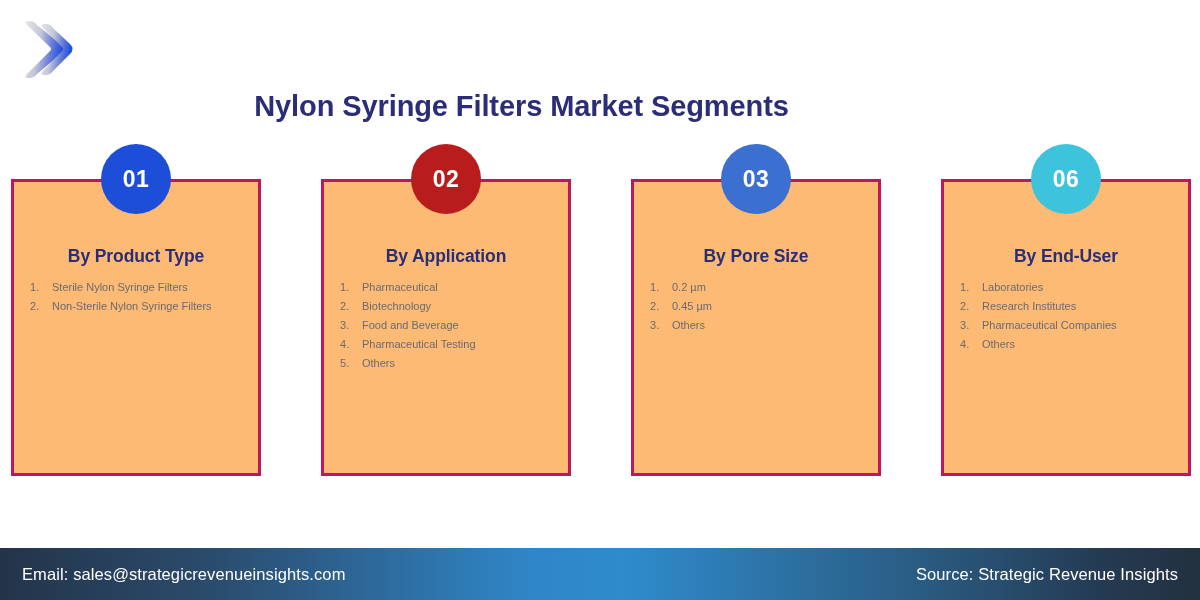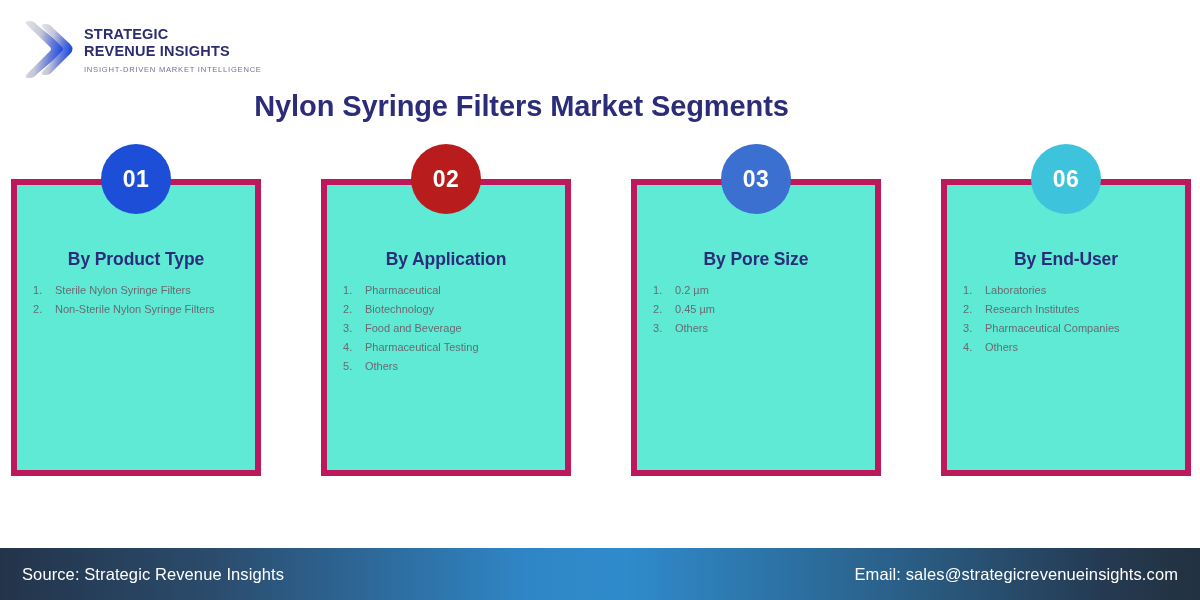--- a/index.html
+++ b/index.html
@@ -92,22 +92,22 @@
     justify-content: center;
     z-index: 2;
     letter-spacing: 0.5px;
   }
   .card {
     position: absolute;
     left: 0;
     top: 35px;
     width: 250px;
     height: 297px;
-    border: 6px solid #be185d;
-    background: #5eead4;
+    border: 3px solid #be185d;
+    background: #fdba74;
     padding: 12px 14px 14px 14px;
     z-index: 1;
   }
   .card-title {
     margin-top: 52px;
     text-align: center;
     font-size: 17.5px;
     font-weight: bold;
     color: #2b2d79;
     letter-spacing: -0.1px;
@@ -171,25 +171,20 @@
         <linearGradient id="chevGrad" x1="0" y1="0" x2="1" y2="0.25">
           <stop offset="0%" stop-color="#e4e5ea"></stop>
           <stop offset="42%" stop-color="#c3c6d6"></stop>
           <stop offset="72%" stop-color="#6b7fd8"></stop>
           <stop offset="100%" stop-color="#1f4fe0"></stop>
         </linearGradient>
       </defs>
       <path d="M6 3 L8 3 Q12 3 15 7 L40 27 Q45 31 40 35 L15 56 Q12 60 8 60 L6 60 Q2 60 5 56 L28 33 Q30 31 28 29 L5 7 Q2 3 6 3 Z" fill="url(#chevGrad)"></path>
       <path d="M22 6 L24 6 Q28 6 31 10 L48 26 Q53 31 48 36 L31 53 Q28 57 24 57 L22 57 Q18 57 21 53 L40 33 Q42 31 40 29 L21 10 Q18 6 22 6 Z" fill="url(#chevGrad)"></path>
     </svg>
-    <div class="logo-text">
-      <div class="logo-line1">STRATEGIC</div>
-      <div class="logo-line2">REVENUE INSIGHTS</div>
-      <div class="logo-tagline">INSIGHT-DRIVEN MARKET INTELLIGENCE</div>
-    </div>
   </div>
 
   <div class="page-title">Nylon Syringe Filters Market Segments</div>
 
   <div class="cards">
 
     <div class="card-wrap">
       <div class="badge" style="background: #1d4ed8;">01</div>
       <div class="card">
         <div class="card-title">By Product Type</div>
@@ -235,17 +230,17 @@
           <li>Research Institutes</li>
           <li>Pharmaceutical Companies</li>
           <li>Others</li>
         </ul>
       </div>
     </div>
 
   </div>
 
   <div class="footer">
+    <div class="footer-text">Email: sales@strategicrevenueinsights.com</div>
     <div class="footer-text">Source: Strategic Revenue Insights</div>
-    <div class="footer-text">Email: sales@strategicrevenueinsights.com</div>
   </div>
 
 </div>
 
 </body></html>

